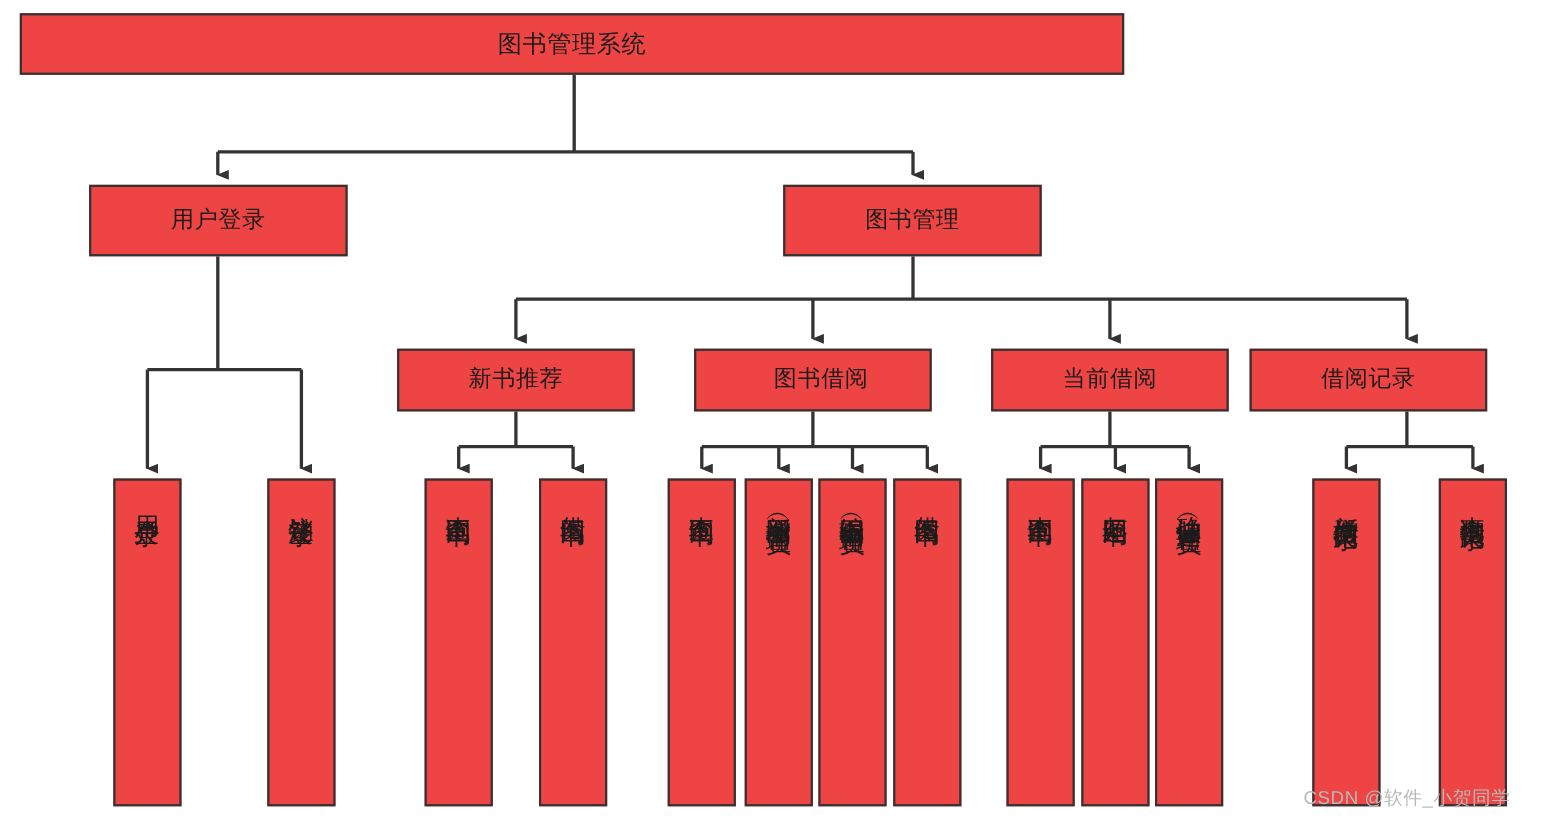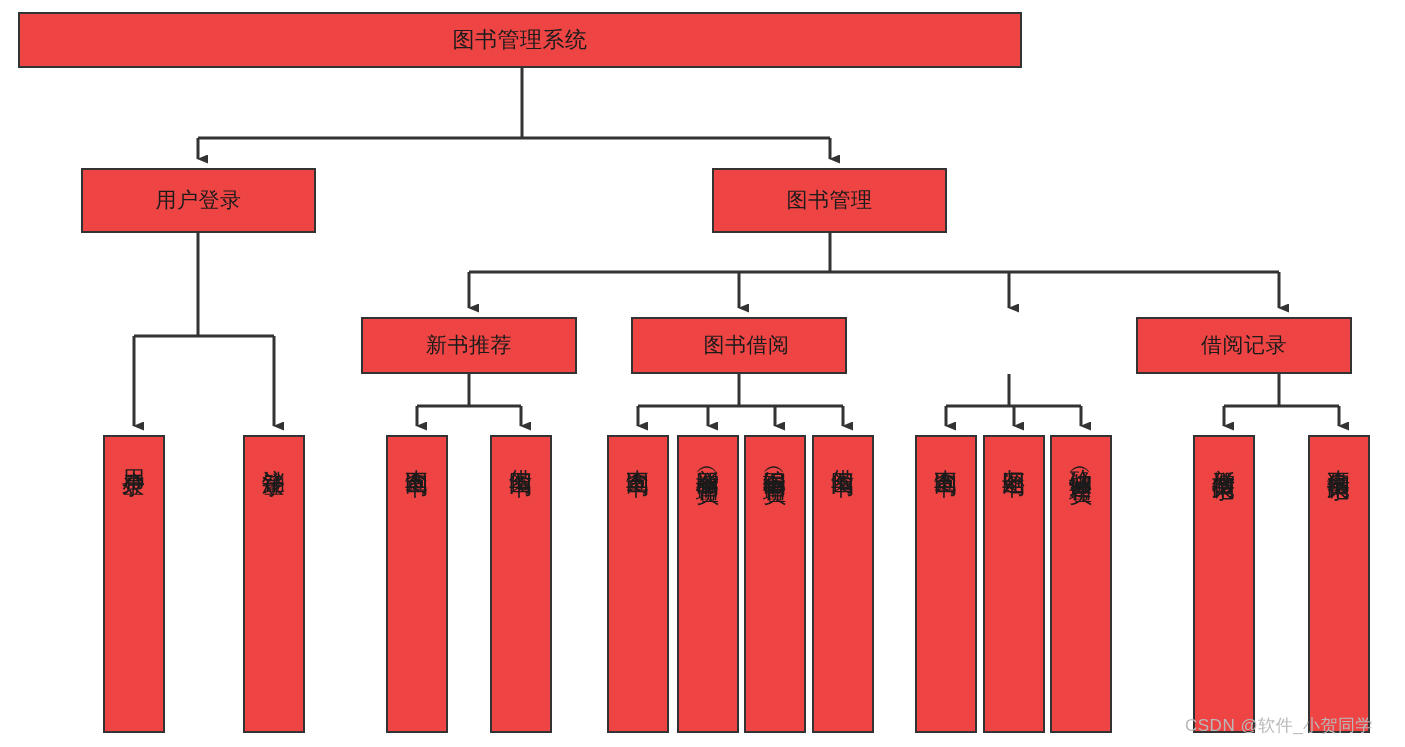--- a/index.html
+++ b/index.html
@@ -139,20 +139,23 @@
   <div class="node horizontal" style="left:361px; top:317px; width:216px; height:57px;">
     <span class="node-label">新书推荐</span>
   </div>
 
   <div class="node horizontal" style="left:712px; top:168px; width:235px; height:65px;">
     <span class="node-label">图书管理</span>
   </div>
   <div class="node horizontal" style="left:631px; top:317px; width:216px; height:57px;padding-left:15px;">
     <span class="node-label">图书借阅</span>
   </div>
+  <div class="node horizontal" style="left:901px; top:317px; width:216px; height:57px;">
+    <span class="node-label">当前借阅</span>
+  </div>
   <div class="node horizontal" style="left:1136px; top:317px; width:216px; height:57px;">
     <span class="node-label">借阅记录</span>
   </div>
 
   <div class="node vertical" style="left:103px; top:435px; width:62px; height:298px;">
     <span class="node-label">用户登录</span>
   </div>
   <div class="node vertical" style="left:243px; top:435px; width:62px; height:298px;">
     <span class="node-label">注销登录</span>
   </div>

